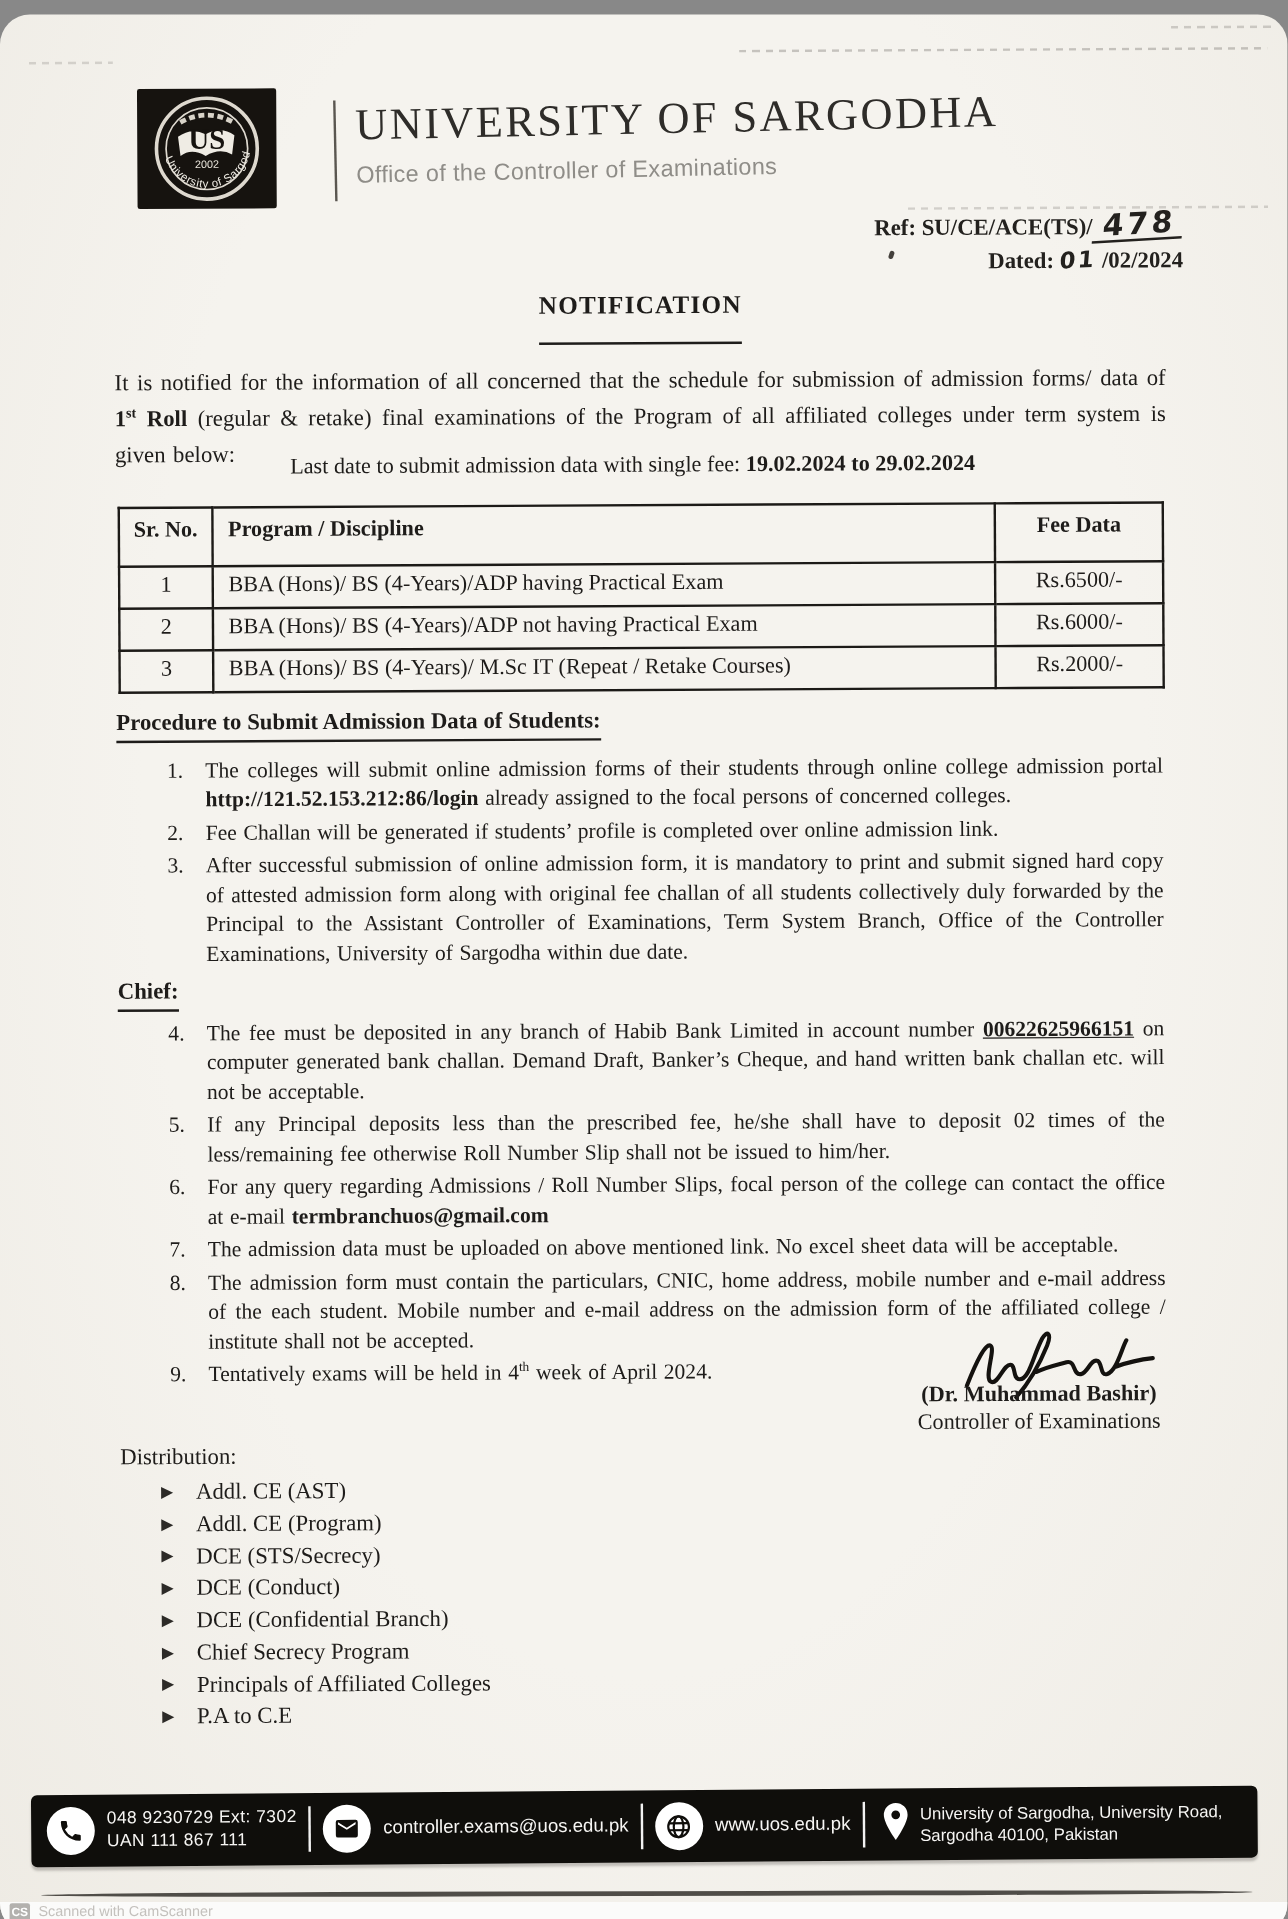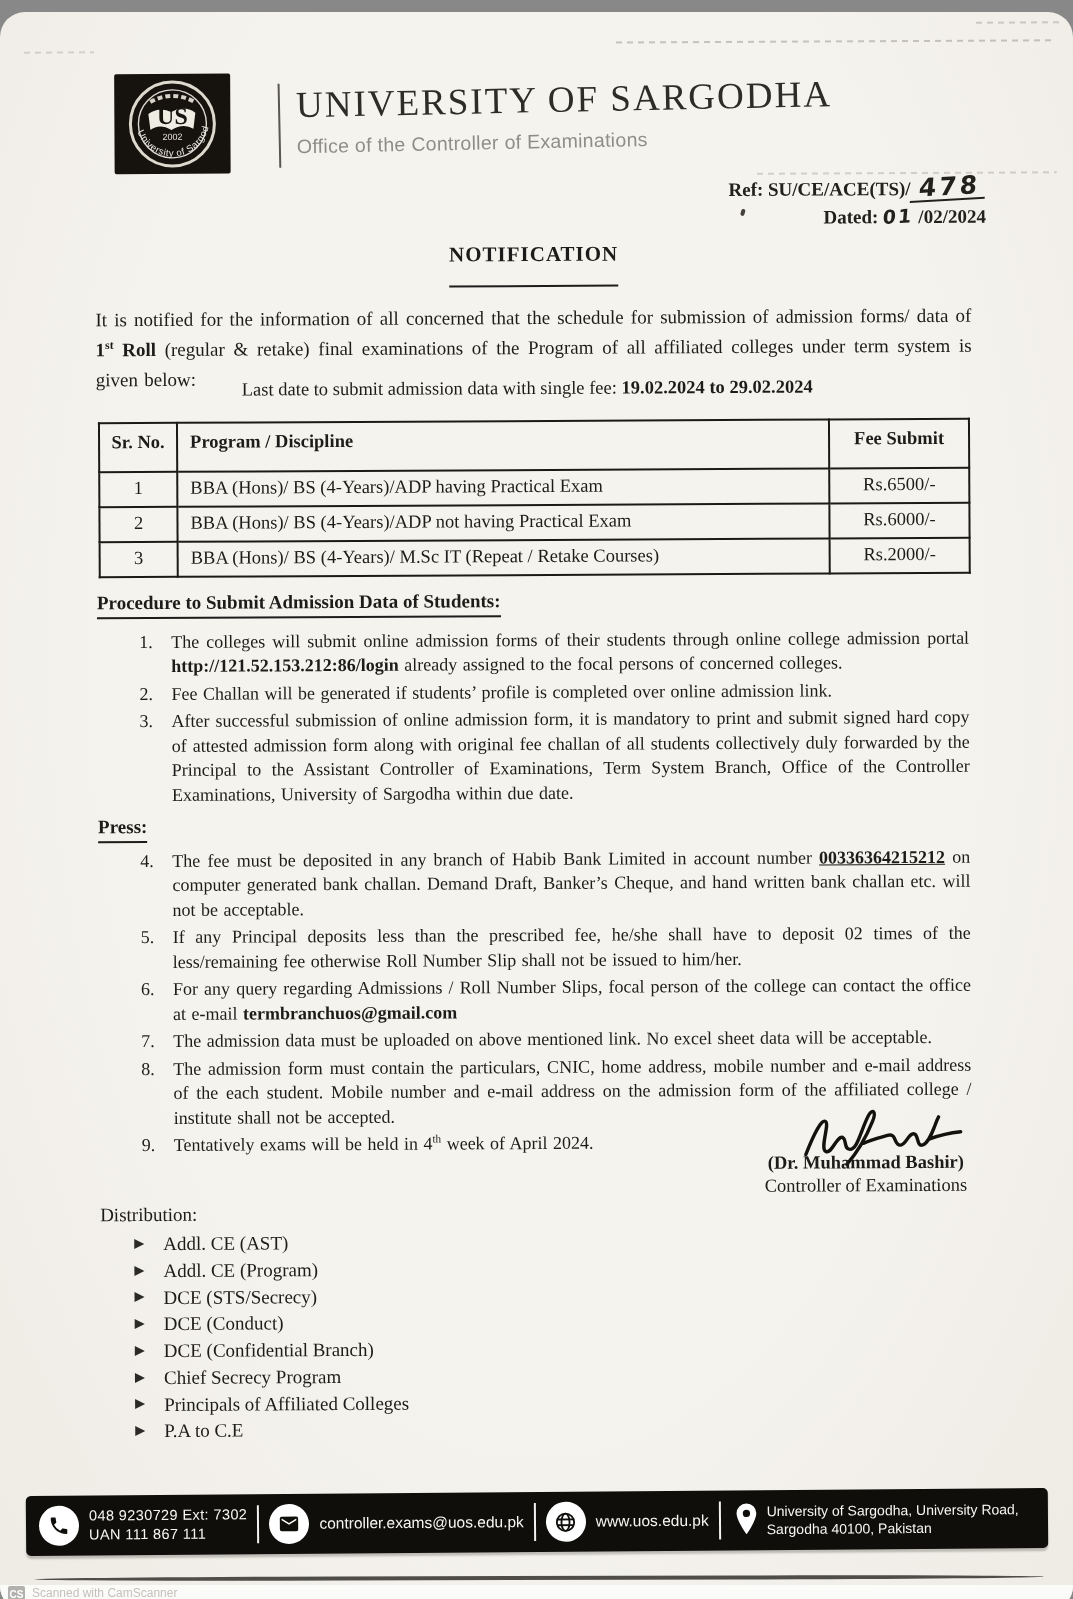--- a/index.html
+++ b/index.html
@@ -128,21 +128,21 @@
     <table class="fees">
       <colgroup>
           <col class="c-sr">
           <col>
           <col class="c-fee">
         </colgroup>
       <thead>
         <tr>
           <th>Sr. No.</th>
           <th class="prog">Program / Discipline</th>
-          <th>Fee Submit</th>
+          <th>Fee Data</th>
         </tr>
       </thead>
       <tbody>
         <tr>
           <td>1</td>
           <td class="prog">BBA (Hons)/ BS (4-Years)/ADP having Practical Exam</td>
           <td>Rs.6500/-</td>
         </tr>
         <tr>
           <td>2</td>
@@ -166,25 +166,25 @@
       </div>
       <div class="li">
         <span class="num">2.</span>
         <span class="body">Fee Challan will be generated if students’ profile is completed over online admission link.</span>
       </div>
       <div class="li">
         <span class="num">3.</span>
         <span class="body">After successful submission of online admission form, it is mandatory to print and submit signed hard copy of attested admission form along with original fee challan of all students collectively duly forwarded by the Principal to the Assistant Controller of Examinations, Term System Branch, Office of the Controller Examinations, University of Sargodha within due date.</span>
       </div>
 
-      <div class="note-head"><span class="sec-head">Press:</span></div>
+      <div class="note-head"><span class="sec-head">Chief:</span></div>
 
       <div class="li">
         <span class="num">4.</span>
-        <span class="body"><span>The fee must be deposited in any branch of Habib Bank Limited in account number </span><span class="b u">00336364215212</span><span> on computer generated bank challan. Demand Draft, Banker’s Cheque, and hand written bank challan etc. will not be acceptable.</span></span>
+        <span class="body"><span>The fee must be deposited in any branch of Habib Bank Limited in account number </span><span class="b u">00622625966151</span><span> on computer generated bank challan. Demand Draft, Banker’s Cheque, and hand written bank challan etc. will not be acceptable.</span></span>
       </div>
       <div class="li">
         <span class="num">5.</span>
         <span class="body">If any Principal deposits less than the prescribed fee, he/she shall have to deposit 02 times of the less/remaining fee otherwise Roll Number Slip shall not be issued to him/her.</span>
       </div>
       <div class="li">
         <span class="num">6.</span>
         <span class="body"><span>For any query regarding Admissions / Roll Number Slips, focal person of the college can contact the office at e-mail </span><span class="b">termbranchuos@gmail.com</span></span>
       </div>
       <div class="li">

